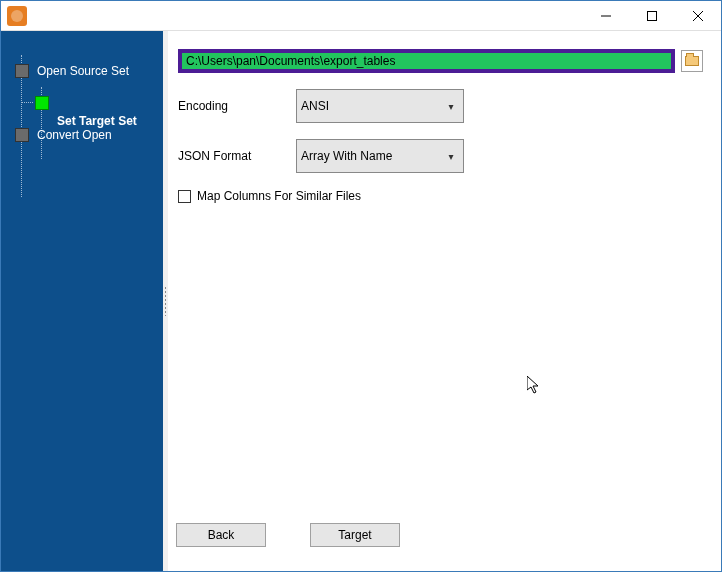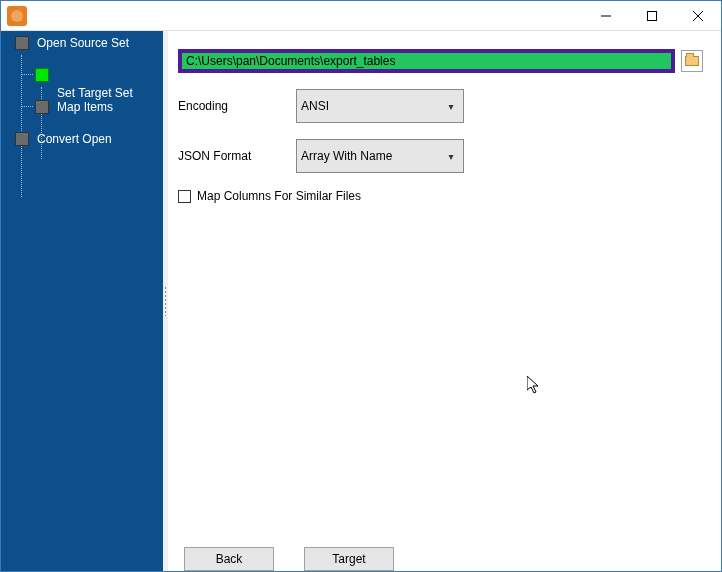--- a/index.html
+++ b/index.html
@@ -10,28 +10,28 @@
     .app-icon { width: 20px; height: 20px; margin-left: 6px; background: #e67e22; border-radius: 3px; position: relative; }
     .app-icon::after { content: ""; position: absolute; left: 4px; top: 4px; width: 12px; height: 12px; border-radius: 50%; background: #fff; opacity: 0.3; }
     .titlebar-spacer { flex: 1; }
     .win-btn { width: 46px; height: 30px; display: flex; align-items: center; justify-content: center; cursor: pointer; }
 
     
     .app-body { display: flex; height: calc(100% - 30px); }
 
     
     .sidebar { width: 162px; background: #0d4f8b; color: #fff; position: relative; }
-    .sidebar .tree { position: relative; padding-top: 0; }
+    .sidebar .tree { position: relative; padding-top: 28px; }
     .tree-node { display: flex; align-items: center; height: 24px; margin-bottom: 8px; position: relative; }
     .node-box { width: 14px; height: 14px; background: #6b6b6b; border: 1px solid #333; flex-shrink: 0; margin-right: 8px; }
     .node-box.green { background: #00e600; border-color: #008800; }
     .tree-node.level0 { padding-left: 14px; }
     .tree-node.level1 { padding-left: 34px; }
     .tree-node .label { color: #fff; white-space: nowrap; }
-    .tree-node.active .label { font-weight: normal; margin-top: 36px; }
+    .tree-node.active .label { font-weight: bold; margin-top: 36px; }
 
     
     .tree::before {
       content: ""; position: absolute; left: 20px; top: 24px; width: 0; height: 142px;
       border-left: 1px dotted #9fb9d4;
     }
     .tree-node.level1::before {
       content: ""; position: absolute; left: 20px; top: 11px; width: 12px;
       border-top: 1px dotted #9fb9d4;
     }
@@ -64,21 +64,21 @@
     .select-caret { width: 16px; text-align: center; color: #333; font-size: 10px; }
 
     .checkbox-row { display: flex; align-items: center; margin-top: 12px; }
     .checkbox-box { width: 13px; height: 13px; border: 1px solid #333; background: #fff; margin-right: 6px; cursor: pointer; }
     .checkbox-row .cb-label { color: #000; }
 
     
     .cursor-arrow { position: absolute; left: 526px; top: 375px; pointer-events: none; }
 
     
-    .button-bar { height: 48px; display: flex; align-items: flex-end; justify-content: flex-start; gap: 30px; padding-left: 16px; border-top: 0; }
+    .button-bar { height: 48px; display: flex; align-items: flex-start; justify-content: flex-start; gap: 44px; padding-left: 8px; border-top: 0; }
     .btn { width: 90px; height: 24px; border: 1px solid #a0a0a0; background: #e6e6e6; display: flex; align-items: center; justify-content: center; cursor: pointer; color: #000; }
     .btn.primary { border: 2px solid #1a6fb5; background: #e6e6e6; }
   </style>
 </head>
 <body>
 
 <div class="titlebar">
   <div class="app-icon"></div>
   <div class="titlebar-spacer"></div>
   <div class="win-btn">
@@ -103,24 +103,20 @@
   <div class="sidebar">
     <div class="tree">
       <div class="subline"></div>
       <div class="tree-node level0">
         <div class="node-box"></div>
         <span class="label">Open Source Set</span>
       </div>
       <div class="tree-node level1 active">
         <div class="node-box green"></div>
         <span class="label">Set Target Set</span>
-      </div>
-      <div class="tree-node level1">
-        <div class="node-box"></div>
-        <span class="label">Map Items</span>
       </div>
       <div class="tree-node level0">
         <div class="node-box"></div>
         <span class="label">Convert Open</span>
       </div>
     </div>
   </div>
 
   <div class="splitter"></div>
 

